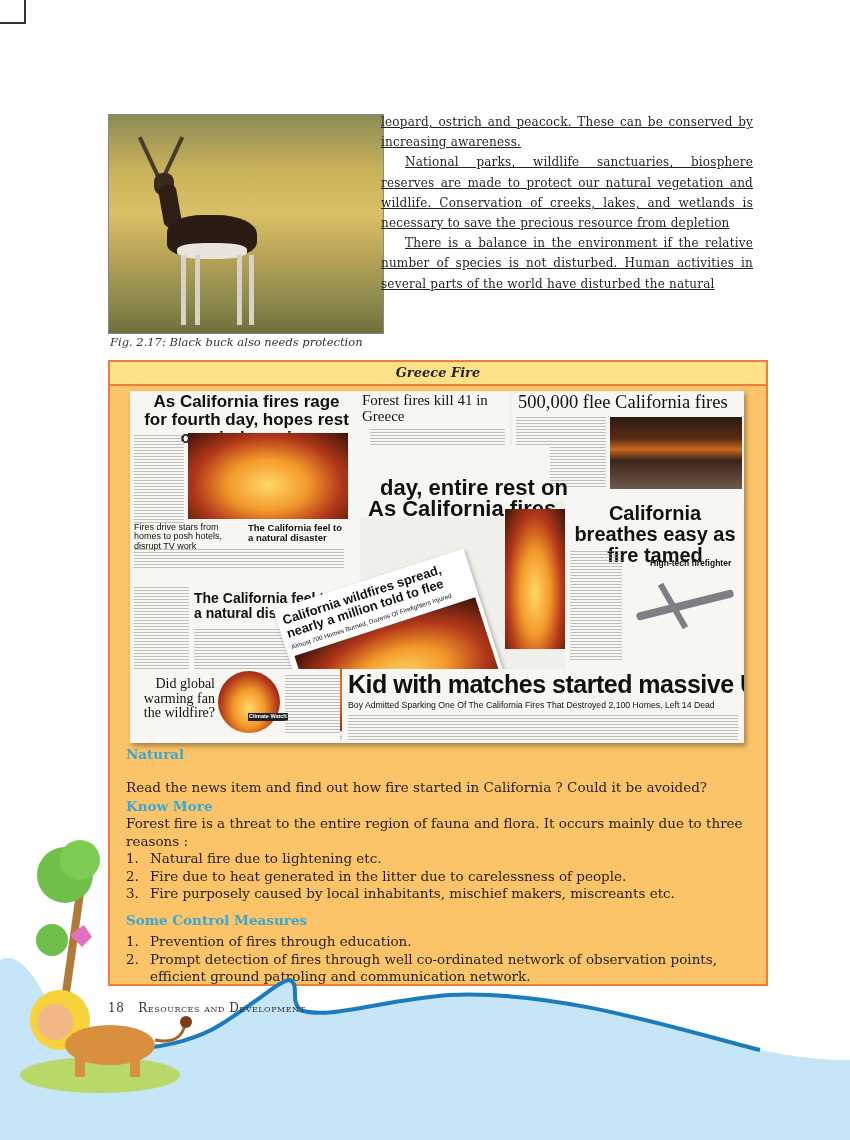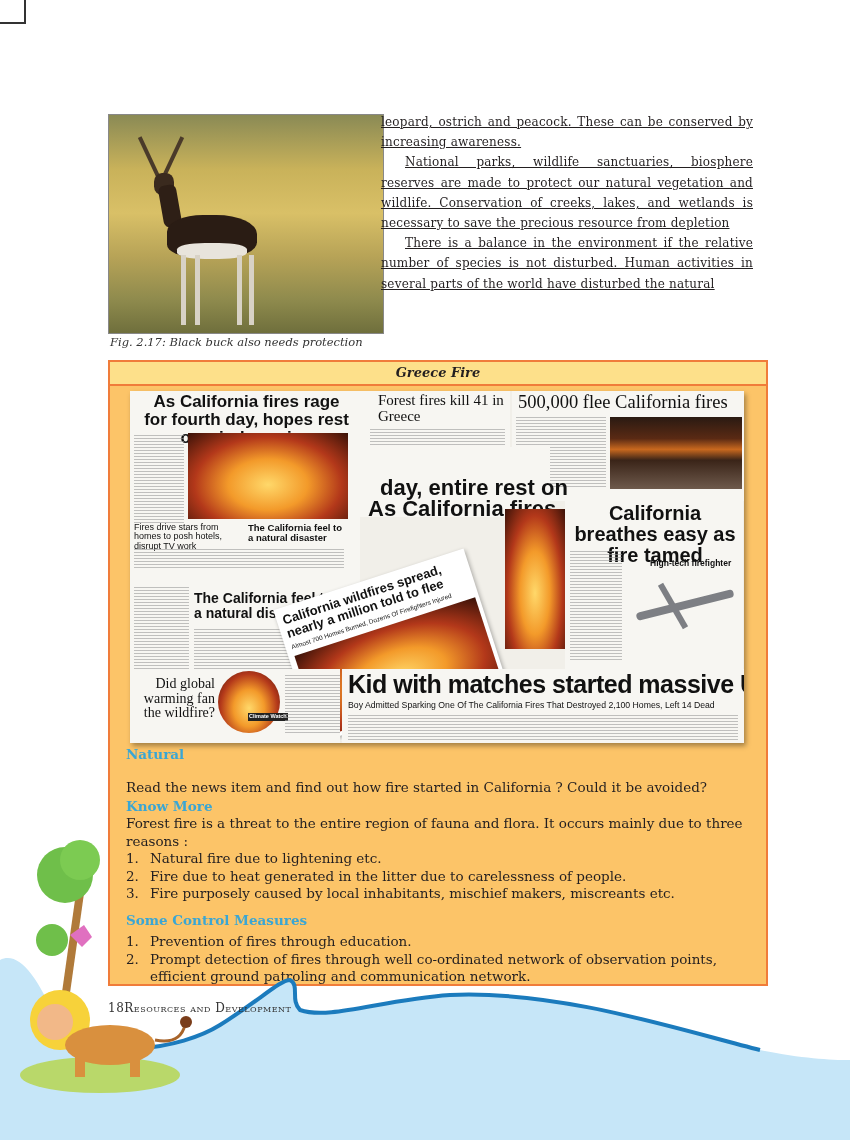--- a/index.html
+++ b/index.html
@@ -37,21 +37,21 @@
   .textcol { position:absolute; background: repeating-linear-gradient(180deg,#9a9a9a 0px,#9a9a9a 1px,transparent 1px,transparent 3px); opacity:0.6; }
   .drone { position:absolute; background:#7d7f84; }
 
   .section-heading { position:absolute; left:16px; font-size:13.5px; font-weight:bold; color:#3aa6d4; }
   .box-text { position:absolute; left:16px; width:624px; font-size:13.5px; line-height:17.5px; }
   .box-text ol { margin:0; padding:0; list-style:none; }
   .box-text li { position:relative; padding-left:24px; }
   .box-text li .num { position:absolute; left:0; }
 
   .footer { position:absolute; left:108px; top:1001px; font-size:12px; color:#333; letter-spacing:0.5px; }
-  .footer .small-caps { font-variant:small-caps; }
+  .footer .small-caps { font-variant:small-caps; margin-left:14px; }
 
   .wave { position:absolute; left:0; top:940px; width:850px; height:200px; }
   .mascot { position:absolute; left:0; top:830px; width:200px; height:280px; }
 </style>
 </head>
 <body>
 
 <div class="crop-mark-tl"></div>
 <div class="crop-mark-bl"></div>
 
@@ -85,21 +85,21 @@
     <div class="textcol" style="left:4px;top:44px;width:50px;height:90px;"></div>
     <div class="fire-img" style="left:58px;top:42px;width:160px;height:86px;"></div>
     <div class="headline" style="left:4px;top:132px;font-size:9px;font-weight:normal;white-space:normal;width:100px;">Fires drive stars from homes to posh hotels, disrupt TV work</div>
     <div class="headline" style="left:118px;top:132px;font-size:9.5px;white-space:normal;width:100px;">The California feel to a natural disaster</div>
     <div class="textcol" style="left:4px;top:158px;width:210px;height:20px;"></div>
     <div class="textcol" style="left:4px;top:196px;width:55px;height:90px;"></div>
     <div class="headline" style="left:64px;top:200px;font-size:14px;white-space:normal;width:150px;">The California feel to a natural disaster</div>
     <div class="textcol" style="left:64px;top:238px;width:160px;height:50px;"></div>
 
     <div class="clip" style="left:230px;top:0;width:150px;height:70px;"></div>
-    <div class="headline-serif" style="left:248px;top:2px;font-size:15px;white-space:normal;width:130px;">Forest fires kill 41 in Greece</div>
+    <div class="headline-serif" style="left:232px;top:2px;font-size:15px;white-space:normal;width:130px;">Forest fires kill 41 in Greece</div>
     <div class="textcol" style="left:240px;top:38px;width:135px;height:20px;"></div>
 
     <div class="clip" style="left:382px;top:0;width:232px;height:110px;"></div>
     <div class="headline-serif" style="left:388px;top:2px;font-size:18.5px;">500,000 flee California fires</div>
     <div class="textcol" style="left:386px;top:26px;width:90px;height:70px;"></div>
     <div class="night-img" style="left:480px;top:26px;width:132px;height:72px;"></div>
 
     <div class="clip" style="left:230px;top:56px;width:190px;height:70px;"></div>
     <div class="headline" style="left:238px;top:58px;font-size:22px;margin-top:48px;">As California fires</div>
     <div class="headline" style="left:250px;top:85px;font-size:22px;">day, entire rest on</div>

